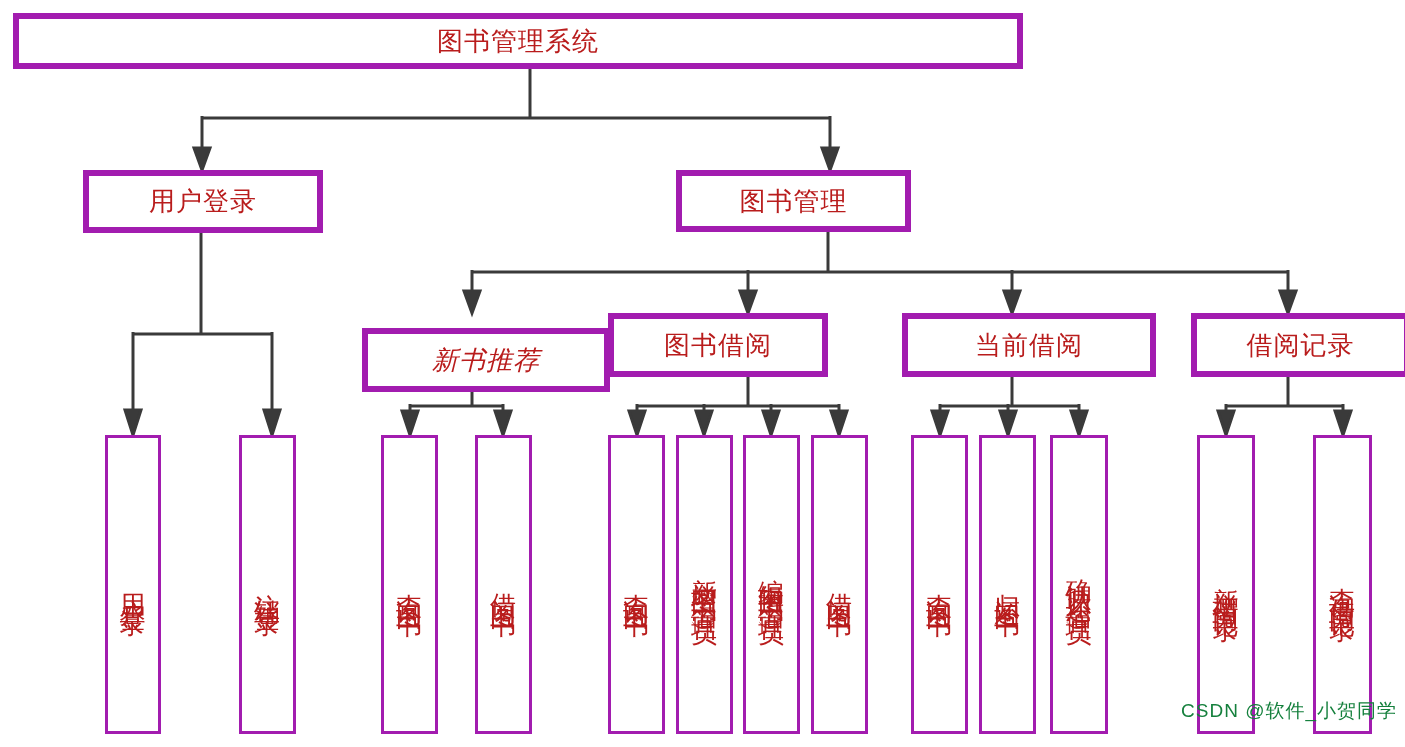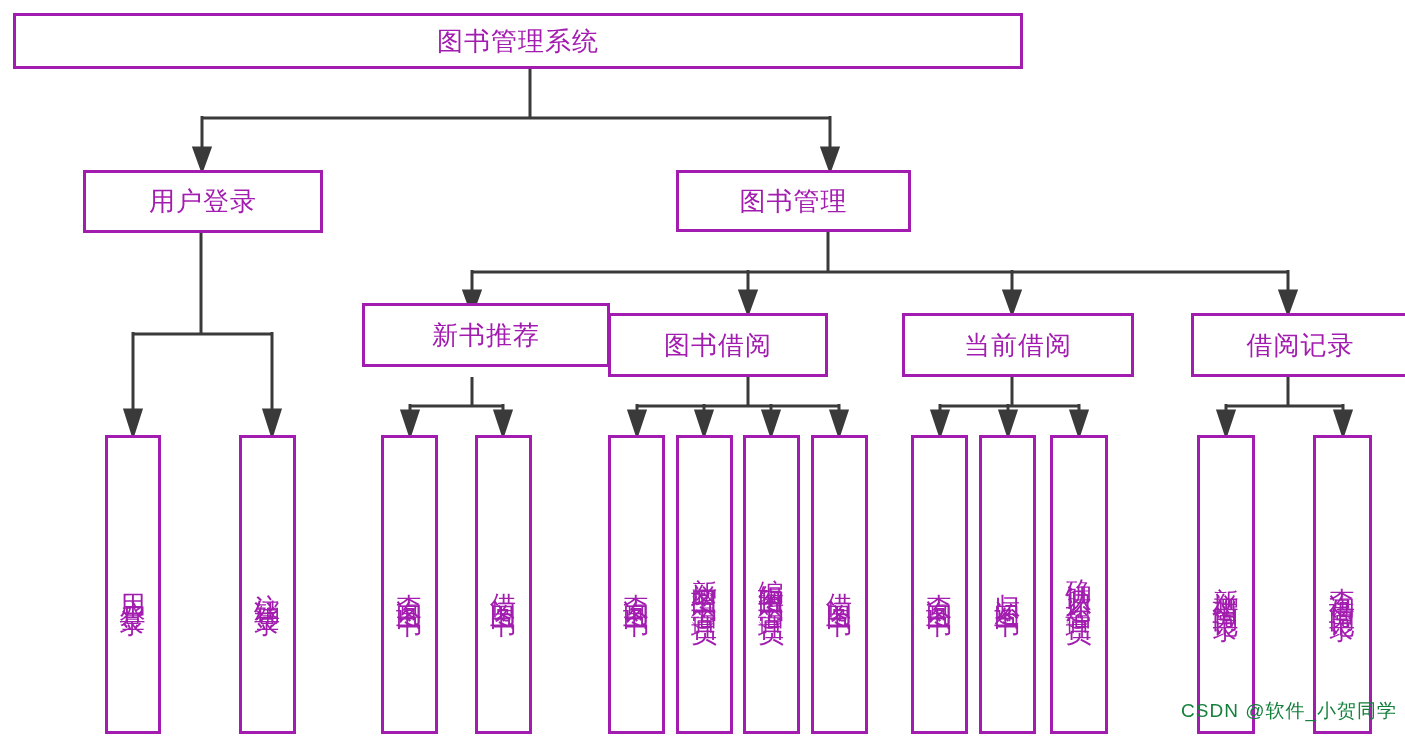--- a/index.html
+++ b/index.html
@@ -17,26 +17,26 @@
   }
   .wires {
     position: absolute;
     left: 0; top: 0;
     width: 1405px;
     height: 747px;
   }
   .node {
     position: absolute;
     box-sizing: border-box;
-    border: 3px solid #a21caf;
+    border: 6px solid #a21caf;
     background: #ffffff;
     display: flex;
     align-items: center;
     justify-content: center;
-    color: #a21caf;
+    color: #b91c1c;
     font-size: 26px;
     letter-spacing: 1px;
     text-align: left;
     line-height: 1.1;
   }
   .node.leaf {
     border-width: 3px;
   }
   .node.leaf span {
     writing-mode: vertical-rl;
@@ -133,27 +133,27 @@
     <span>图书管理系统</span>
   </div>
 
   <div class="node" style="left:83px; top:170px; width:240px; height:63px;">
     <span>用户登录</span>
   </div>
   <div class="node" style="left:676px; top:170px; width:235px; height:62px;">
     <span>图书管理</span>
   </div>
 
-  <div class="node" style="left:362px; top:303px; width:248px; height:64px;">
+  <div class="node" style="left:362px; top:328px; width:248px; height:64px;font-style:italic;">
     <span>新书推荐</span>
   </div>
   <div class="node" style="left:608px; top:313px; width:220px; height:64px;">
     <span>图书借阅</span>
   </div>
-  <div class="node" style="left:902px; top:313px; width:232px; height:64px;">
+  <div class="node" style="left:902px; top:313px; width:254px; height:64px;">
     <span>当前借阅</span>
   </div>
   <div class="node" style="left:1179px; top:313px; width:219px; height:64px;margin-left:12px;">
     <span>借阅记录</span>
   </div>
 
   <div class="node leaf" style="left:105px; top:435px; width:56px; height:299px;">
     <span>用户登录</span>
   </div>
   <div class="node leaf" style="left:239px; top:435px; width:57px; height:299px;">

